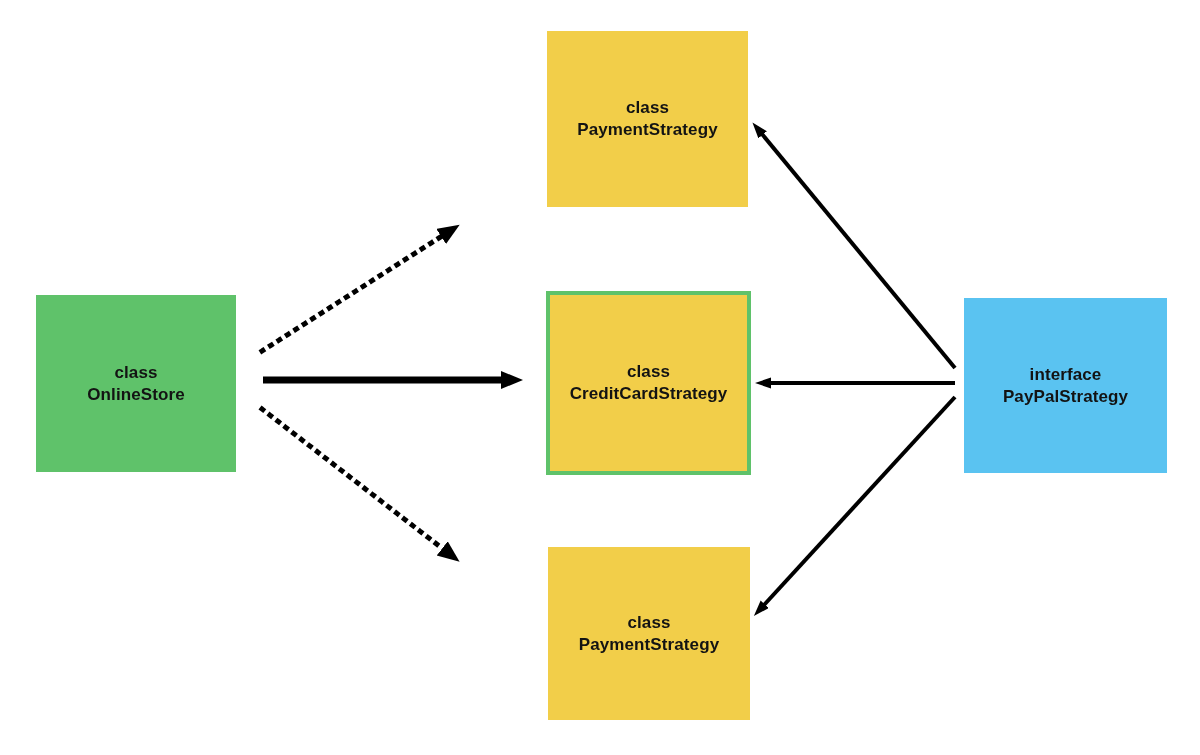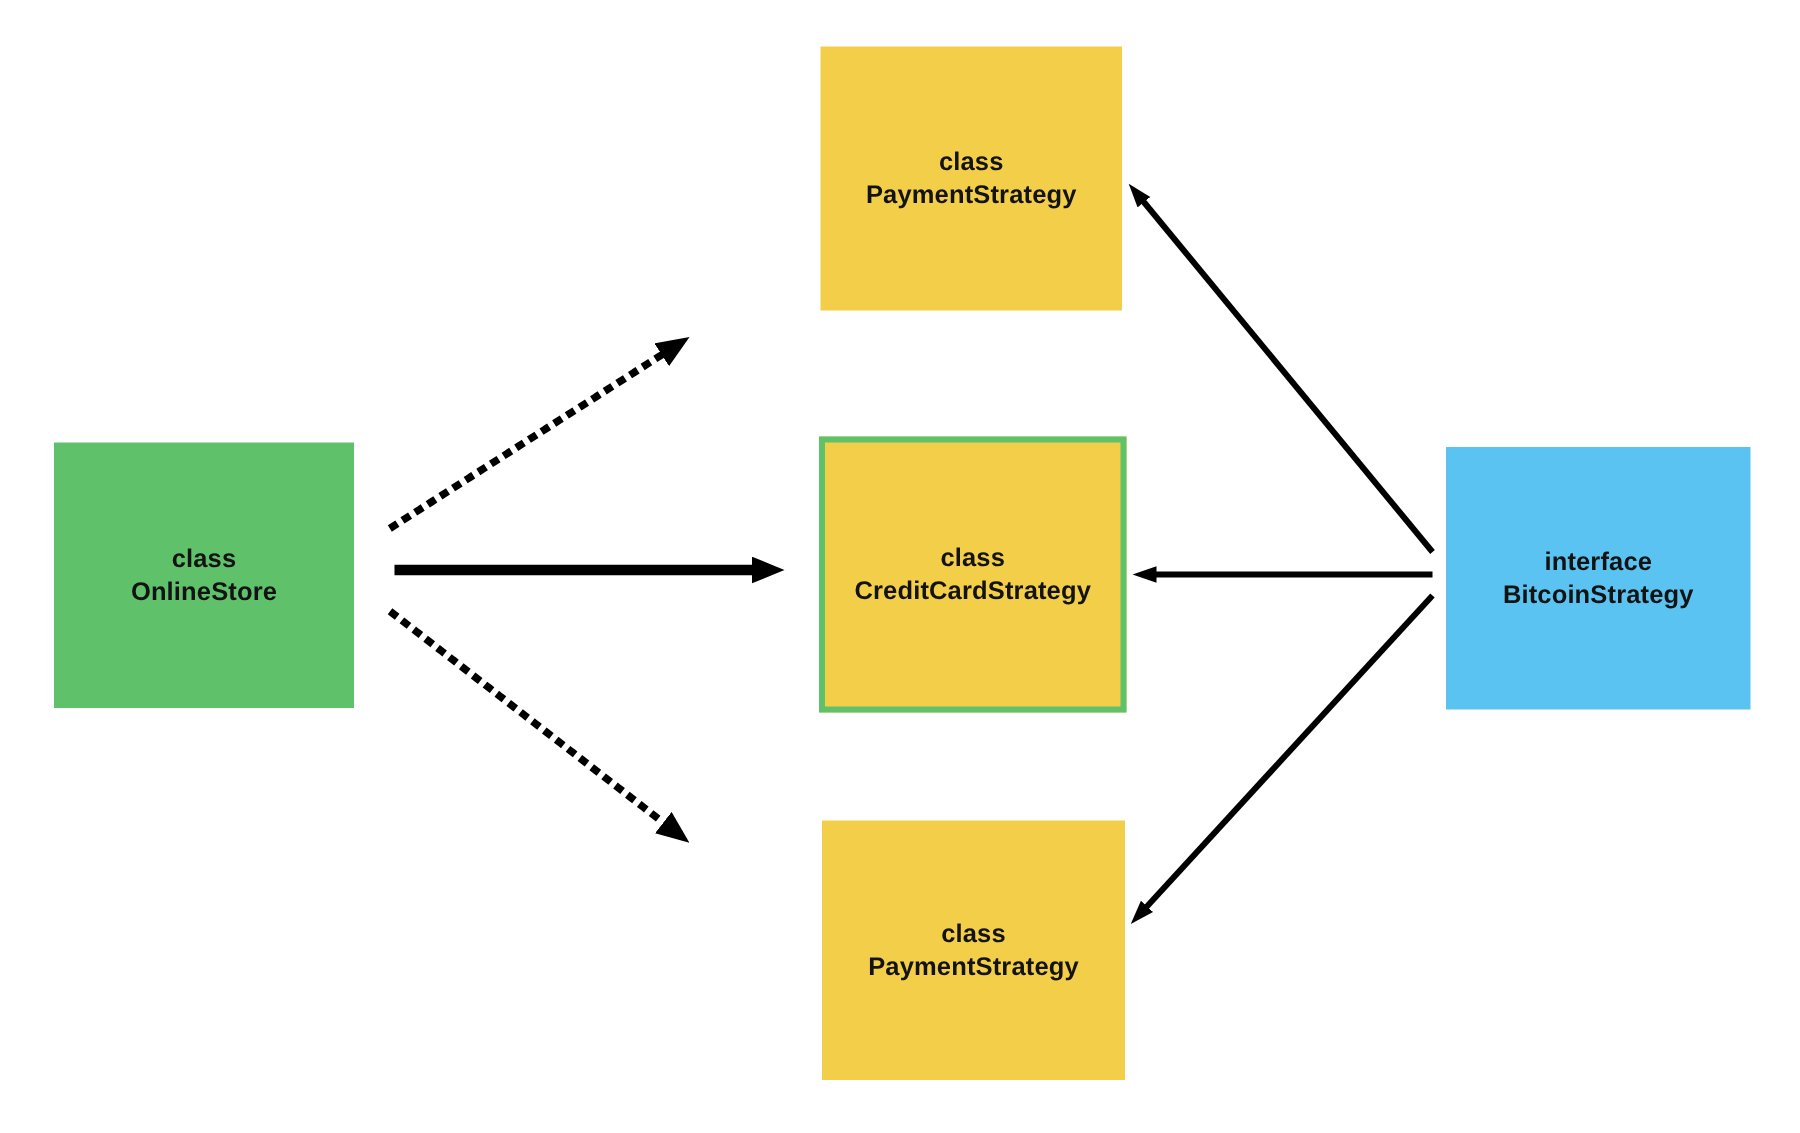--- a/index.html
+++ b/index.html
@@ -97,17 +97,17 @@
   <div class="node node-yellow" style="left:548px; top:547px; width:202px; height:173px;">
     <div class="label">
       <span>class</span>
       <span>PaymentStrategy</span>
     </div>
   </div>
 
   <div class="node node-blue" style="left:964px; top:298px; width:203px; height:175px;">
     <div class="label">
       <span>interface</span>
-      <span>BitcoinStrategy</span>
+      <span>PayPalStrategy</span>
     </div>
   </div>
 
 </div>
 
 </body></html>

